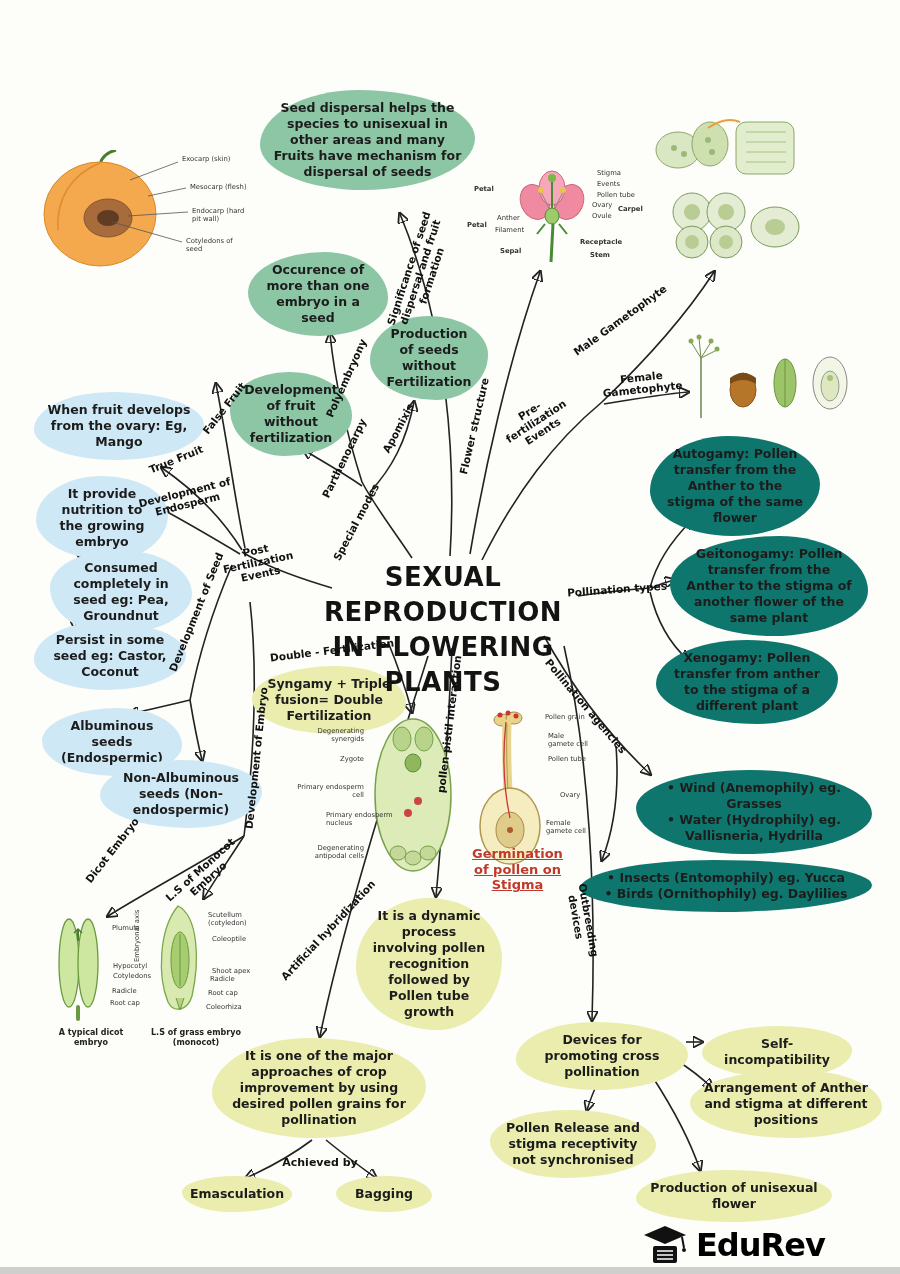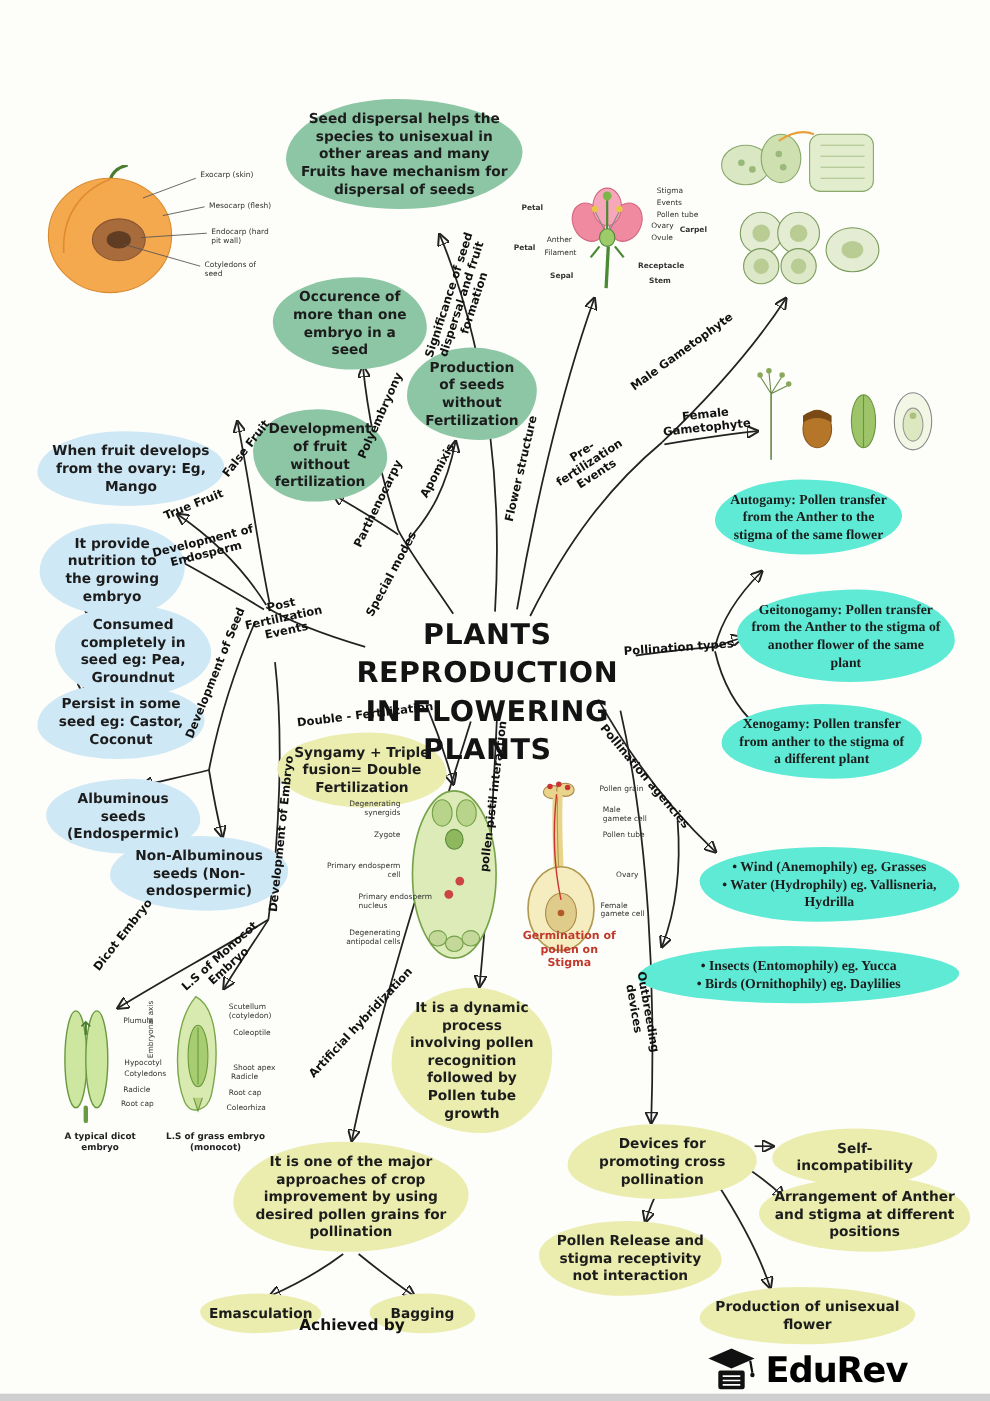--- a/index.html
+++ b/index.html
@@ -4,21 +4,21 @@
 <style>
   html,body{margin:0;padding:0;background:#ffffff;font-family:"DejaVu Sans",sans-serif;}
   .canvas{position:relative;width:900px;height:1274px;background:#fdfdfa;overflow:hidden;}
   .arrows{position:absolute;left:0;top:0;z-index:1;}
   .arrows path{fill:none;stroke:#222;stroke-width:1.6;}
   .bubble{position:absolute;z-index:3;display:flex;align-items:center;justify-content:center;
     text-align:center;font-weight:700;color:#1c1c1c;padding:10px 13px;box-sizing:border-box;
     line-height:1.28;font-size:12.5px;white-space:pre-line;}
   .green{background:#8cc6a4;}
   .blue{background:#cfe8f5;}
-  .pink{background:#5eead4;font-family:Liberation Serif, serif;}
+  .pink{background:#0f766e;}
   .yellow{background:#eaedae;}
   .r1{border-radius:46% 54% 52% 48% / 55% 48% 52% 45%;}
   .r2{border-radius:55% 45% 48% 52% / 48% 55% 45% 52%;}
   .r3{border-radius:50% 50% 44% 56% / 52% 46% 54% 48%;}
   .r4{border-radius:48% 52% 55% 45% / 45% 52% 48% 55%;}
   .blabel{position:absolute;z-index:4;font-weight:700;font-size:10.5px;color:#111;
     white-space:nowrap;text-align:center;line-height:1.15;}
   .blabel.wrap{white-space:normal;}
   .title{position:absolute;z-index:4;left:288px;top:560px;width:310px;text-align:center;
     font-size:26px;font-weight:800;letter-spacing:.5px;color:#131313;line-height:1.35;}
@@ -75,21 +75,21 @@
     <path d="M544,636 C574,690 612,738 650,774" marker-end="url(#ah)"></path>
     <path d="M616,746 C620,798 612,834 602,860" marker-end="url(#ah)"></path>
     <path d="M564,646 C590,760 596,900 592,1020" marker-end="url(#ah)"></path>
     <path d="M686,1042 L702,1042" marker-end="url(#ah)"></path>
     <path d="M676,1060 C692,1070 702,1078 712,1088" marker-end="url(#ah)"></path>
     <path d="M600,1078 C594,1090 590,1100 587,1110" marker-end="url(#ah)"></path>
     <path d="M652,1076 C674,1110 690,1140 700,1170" marker-end="url(#ah)"></path>
   </svg>
 
   <div class="title">
-    <span>PLANTS REPRODUCTION</span>
+    <span>SEXUAL REPRODUCTION</span>
     <span>IN FLOWERING PLANTS</span>
   </div>
 
   <div class="bubble green r1" style="left:260px;top:90px;width:215px;">Seed dispersal helps the species to unisexual in other areas and many Fruits have mechanism for dispersal of seeds</div>
   <div class="bubble green r2" style="left:248px;top:252px;width:140px;">Occurence of more than one embryo in a seed</div>
   <div class="bubble green r3" style="left:370px;top:316px;width:118px;">Production of seeds without Fertilization</div>
   <div class="bubble green r4" style="left:230px;top:372px;width:122px;">Development of fruit without fertilization</div>
 
   <div class="bubble blue r1" style="left:34px;top:392px;width:170px;">When fruit develops from the ovary: Eg, Mango</div>
   <div class="bubble blue r3" style="left:36px;top:476px;width:132px;">It provide nutrition to the growing embryo</div>
@@ -107,21 +107,21 @@
 • Birds (Ornithophily) eg. Daylilies</div>
 
   <div class="bubble yellow r3" style="left:356px;top:898px;width:146px;">It is a dynamic process involving pollen recognition followed by Pollen tube growth</div>
   <div class="bubble yellow r2" style="left:252px;top:666px;width:154px;">Syngamy + Triple fusion= Double Fertilization</div>
   <div class="bubble yellow r1" style="left:212px;top:1038px;width:214px;">It is one of the major approaches of crop improvement by using desired pollen grains for pollination</div>
   <div class="bubble yellow r4" style="left:182px;top:1176px;width:110px;">Emasculation</div>
   <div class="bubble yellow r2" style="left:336px;top:1176px;width:96px;">Bagging</div>
   <div class="bubble yellow r1" style="left:516px;top:1022px;width:172px;">Devices for promoting cross pollination</div>
   <div class="bubble yellow r3" style="left:702px;top:1026px;width:150px;">Self-incompatibility</div>
   <div class="bubble yellow r2" style="left:690px;top:1070px;width:192px;">Arrangement of Anther and stigma at different positions</div>
-  <div class="bubble yellow r4" style="left:490px;top:1110px;width:166px;">Pollen Release and stigma receptivity not interaction</div>
+  <div class="bubble yellow r4" style="left:490px;top:1110px;width:166px;">Pollen Release and stigma receptivity not synchronised</div>
   <div class="bubble yellow r1" style="left:636px;top:1170px;width:196px;">Production of unisexual flower</div>
 
   <div class="blabel wrap" style="left:420px;top:272px;width:160px;transform:translate(-50%,-50%) rotate(-72deg);">Significance of seed dispersal and fruit formation</div>
   <div class="blabel" style="left:346px;top:378px;transform:translate(-50%,-50%) rotate(-66deg);">Polyembryony</div>
   <div class="blabel" style="left:398px;top:428px;transform:translate(-50%,-50%) rotate(-62deg);">Apomixis</div>
   <div class="blabel" style="left:344px;top:458px;transform:translate(-50%,-50%) rotate(-64deg);">Parthenocarpy</div>
   <div class="blabel" style="left:356px;top:522px;transform:translate(-50%,-50%) rotate(-62deg);">Special modes</div>
   <div class="blabel" style="left:224px;top:408px;transform:translate(-50%,-50%) rotate(-52deg);">False Fruit</div>
   <div class="blabel" style="left:176px;top:459px;transform:translate(-50%,-50%) rotate(-22deg);">True Fruit</div>
   <div class="blabel wrap" style="left:186px;top:498px;width:105px;transform:translate(-50%,-50%) rotate(-14deg);">Development of Endosperm</div>
@@ -133,21 +133,21 @@
   <div class="blabel" style="left:332px;top:650px;transform:translate(-50%,-50%) rotate(-7deg);">Double - Fertilization</div>
   <div class="blabel" style="left:449px;top:724px;transform:translate(-50%,-50%) rotate(-83deg);">pollen pistil interaction</div>
   <div class="blabel" style="left:328px;top:930px;transform:translate(-50%,-50%) rotate(-47deg);">Artificial hybridization</div>
   <div class="blabel" style="left:474px;top:426px;transform:translate(-50%,-50%) rotate(-77deg);">Flower structure</div>
   <div class="blabel wrap" style="left:536px;top:421px;width:92px;transform:translate(-50%,-50%) rotate(-33deg);">Pre-fertilization Events</div>
   <div class="blabel" style="left:620px;top:320px;transform:translate(-50%,-50%) rotate(-36deg);">Male Gametophyte</div>
   <div class="blabel wrap" style="left:642px;top:383px;width:92px;transform:translate(-50%,-50%) rotate(-6deg);">Female Gametophyte</div>
   <div class="blabel" style="left:617px;top:589px;transform:translate(-50%,-50%) rotate(-4deg);">Pollination types</div>
   <div class="blabel" style="left:586px;top:706px;transform:translate(-50%,-50%) rotate(50deg);">Pollination agencies</div>
   <div class="blabel wrap" style="left:582px;top:916px;width:64px;transform:translate(-50%,-50%) rotate(80deg);">Outbreeding devices</div>
-  <div class="blabel" style="left:320px;top:1205px;font-size:14px;transform:translate(-50%,-50%);">Achieved by</div>
+  <div class="blabel" style="left:320px;top:1163px;font-size:11px;transform:translate(-50%,-50%);">Achieved by</div>
 
   <svg class="illus" style="left:30px;top:150px;" width="230" height="130">
     <g>
       <path d="M70,14 C72,6 78,2 86,0" stroke="#4a7c2f" stroke-width="3" fill="none"></path>
       <ellipse cx="70" cy="64" rx="56" ry="52" fill="#f4a94f" stroke="#d98a2b"></ellipse>
       <path d="M70,13 C42,24 26,48 28,80" stroke="#e08c2e" stroke-width="1.5" fill="none"></path>
       <ellipse cx="78" cy="68" rx="24" ry="19" fill="#a86b3c" stroke="#8a5530"></ellipse>
       <ellipse cx="78" cy="68" rx="11" ry="8" fill="#5f3c22"></ellipse>
       <line x1="100" y1="30" x2="148" y2="12" stroke="#555" stroke-width="0.8"></line>
       <line x1="118" y1="46" x2="156" y2="38" stroke="#555" stroke-width="0.8"></line>
@@ -269,21 +269,21 @@
       <circle cx="46" cy="5" r="2.5" fill="#cc3333"></circle>
       <circle cx="54" cy="8" r="2.5" fill="#cc3333"></circle>
       <circle cx="48" cy="122" r="3" fill="#b05a2a"></circle>
     </g>
   </svg>
   <div class="ilabel" style="left:545px;top:714px;">Pollen grain</div>
   <div class="ilabel" style="left:548px;top:733px;width:44px;">Male gamete cell</div>
   <div class="ilabel" style="left:548px;top:756px;">Pollen tube</div>
   <div class="ilabel" style="left:560px;top:792px;">Ovary</div>
   <div class="ilabel" style="left:546px;top:820px;width:46px;">Female gamete cell</div>
-  <div class="icap redcap" style="left:470px;top:846px;width:95px;font-size:10px;">Germination of pollen on Stigma</div>
+  <div class="icap redcap" style="left:470px;top:846px;width:95px;font-size:13px;text-decoration:underline;">Germination of pollen on Stigma</div>
 
   <svg class="illus" style="left:48px;top:915px;" width="62" height="110">
     <g>
       <ellipse cx="21" cy="48" rx="10" ry="44" fill="#cde6a0" stroke="#6a9a40" stroke-width="1.3"></ellipse>
       <ellipse cx="40" cy="48" rx="10" ry="44" fill="#cde6a0" stroke="#6a9a40" stroke-width="1.3"></ellipse>
       <path d="M30,14 L30,26" stroke="#4a7c2f" stroke-width="2"></path>
       <path d="M26,18 L30,14 L34,18" stroke="#4a7c2f" stroke-width="1.5" fill="none"></path>
       <path d="M30,92 L30,104" stroke="#6a9a40" stroke-width="4" stroke-linecap="round"></path>
     </g>
   </svg>

